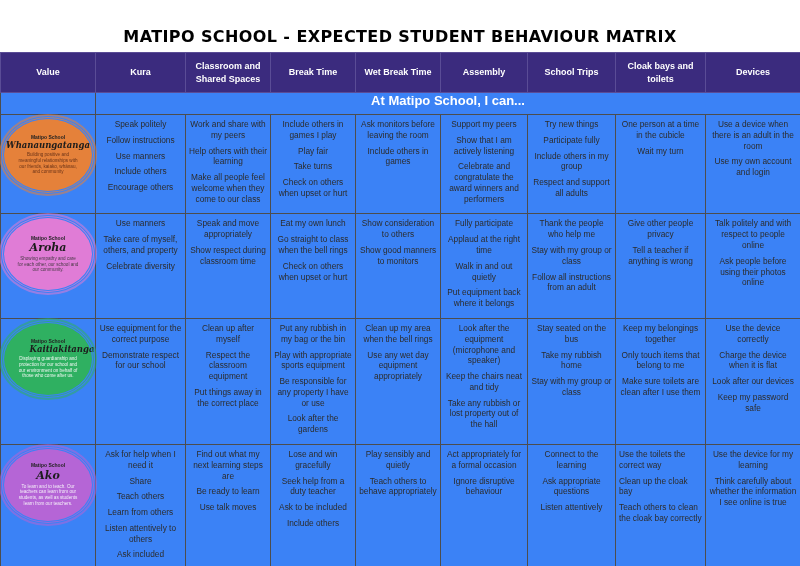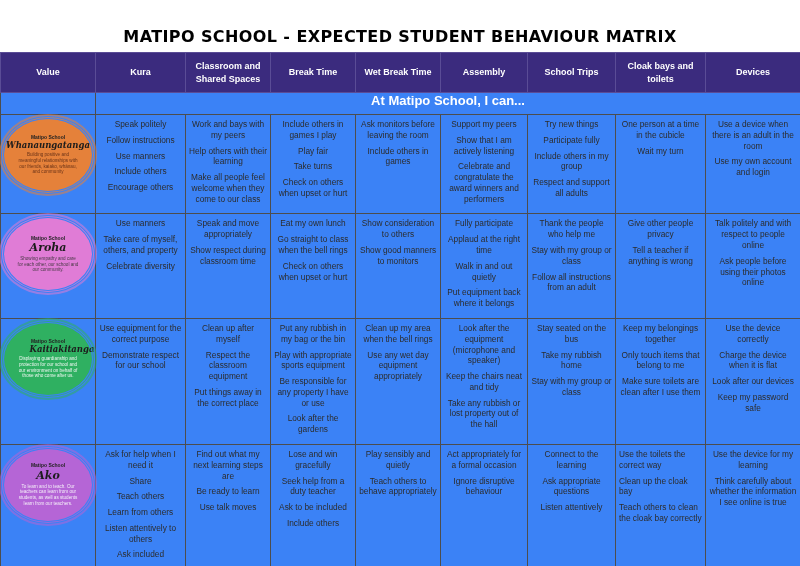--- a/index.html
+++ b/index.html
@@ -89,21 +89,21 @@
             </div>
           </td>
           <td>
             <p>Speak politely</p>
             <p>Follow instructions</p>
             <p>Use manners</p>
             <p>Include others</p>
             <p>Encourage others</p>
           </td>
           <td>
-            <p>Work and bays with my peers</p>
+            <p>Work and share with my peers</p>
             <p>Help others with their learning</p>
             <p>Make all people feel welcome when they come to our class</p>
           </td>
           <td>
             <p>Include others in games I play</p>
             <p>Play fair</p>
             <p>Take turns</p>
             <p>Check on others when upset or hurt</p>
           </td>
           <td>

